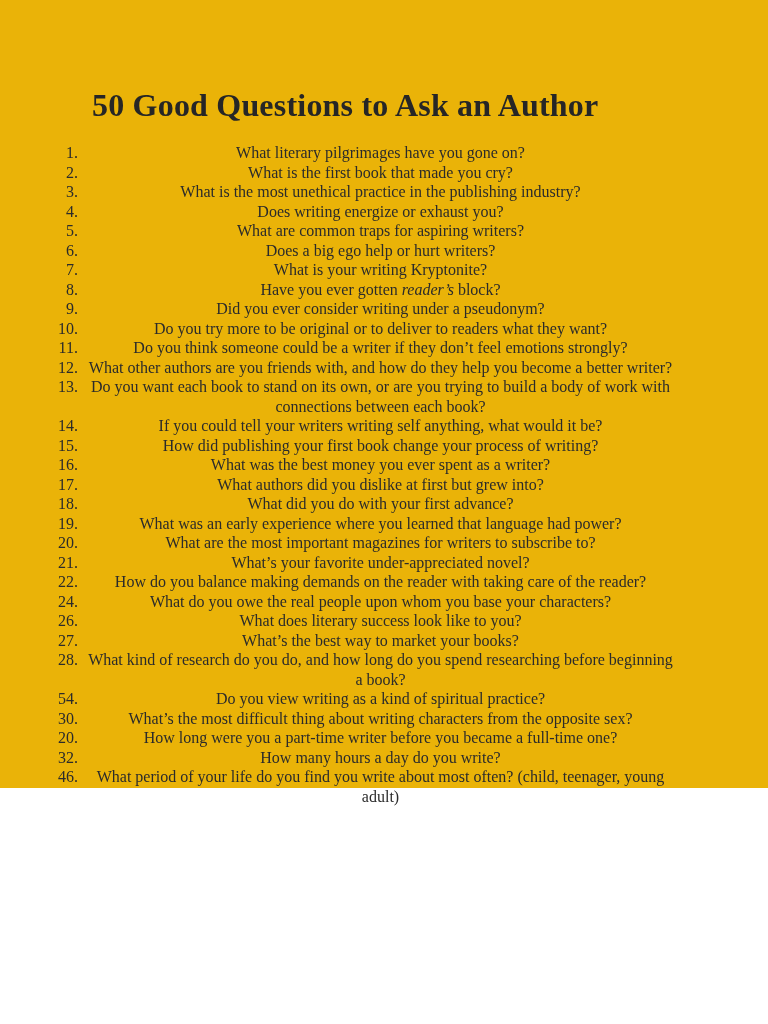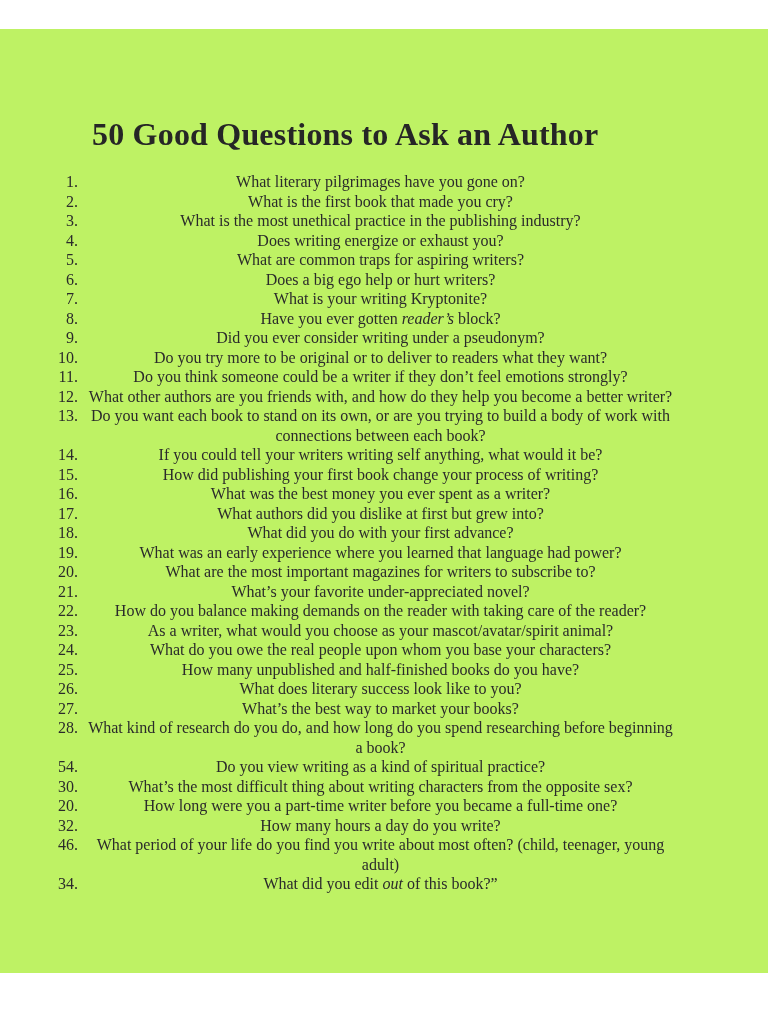--- a/index.html
+++ b/index.html
@@ -9,24 +9,23 @@
   }
   body {
     width: 768px;
     height: 1024px;
     overflow: hidden;
     font-family: "Liberation Serif", "DejaVu Serif", serif;
     color: #2b2b2b;
   }
   .page {
     width: 768px;
-    height: 944px;
-    background: #bef264;
+    height: 788px;
+    background: #eab308;
     box-sizing: border-box;
-    margin-top: 29px;
   }
   .doc-title {
     font-size: 32px;
     font-weight: bold;
     line-height: 38px;
     color: #262626;
     margin: 0;
     padding: 86px 0 0 92px;
     letter-spacing: 0.2px;
     white-space: nowrap;
@@ -147,30 +146,22 @@
       </div>
       <div class="q-row">
         <span class="q-num">21.</span>
         <span class="q-text"><span>What’s your favorite under-appreciated novel?</span></span>
       </div>
       <div class="q-row">
         <span class="q-num">22.</span>
         <span class="q-text"><span>How do you balance making demands on the reader with taking care of the reader?</span></span>
       </div>
       <div class="q-row">
-        <span class="q-num">23.</span>
-        <span class="q-text"><span>As a writer, what would you choose as your mascot/avatar/spirit animal?</span></span>
-      </div>
-      <div class="q-row">
         <span class="q-num">24.</span>
         <span class="q-text"><span>What do you owe the real people upon whom you base your characters?</span></span>
-      </div>
-      <div class="q-row">
-        <span class="q-num">25.</span>
-        <span class="q-text"><span>How many unpublished and half-finished books do you have?</span></span>
       </div>
       <div class="q-row">
         <span class="q-num">26.</span>
         <span class="q-text"><span>What does literary success look like to you?</span></span>
       </div>
       <div class="q-row">
         <span class="q-num">27.</span>
         <span class="q-text"><span>What’s the best way to market your books?</span></span>
       </div>
       <div class="q-row">
@@ -190,18 +181,14 @@
         <span class="q-text"><span>How long were you a part-time writer before you became a full-time one?</span></span>
       </div>
       <div class="q-row">
         <span class="q-num">32.</span>
         <span class="q-text"><span>How many hours a day do you write?</span></span>
       </div>
       <div class="q-row">
         <span class="q-num">46.</span>
         <span class="q-text"><span>What period of your life do you find you write about most often? (child, teenager, young adult)</span></span>
       </div>
-      <div class="q-row">
-        <span class="q-num">34.</span>
-        <span class="q-text"><span>What did you edit </span><em>out</em><span> of this book?”</span></span>
-      </div>
     </div>
 </div>
 
 </body></html>

